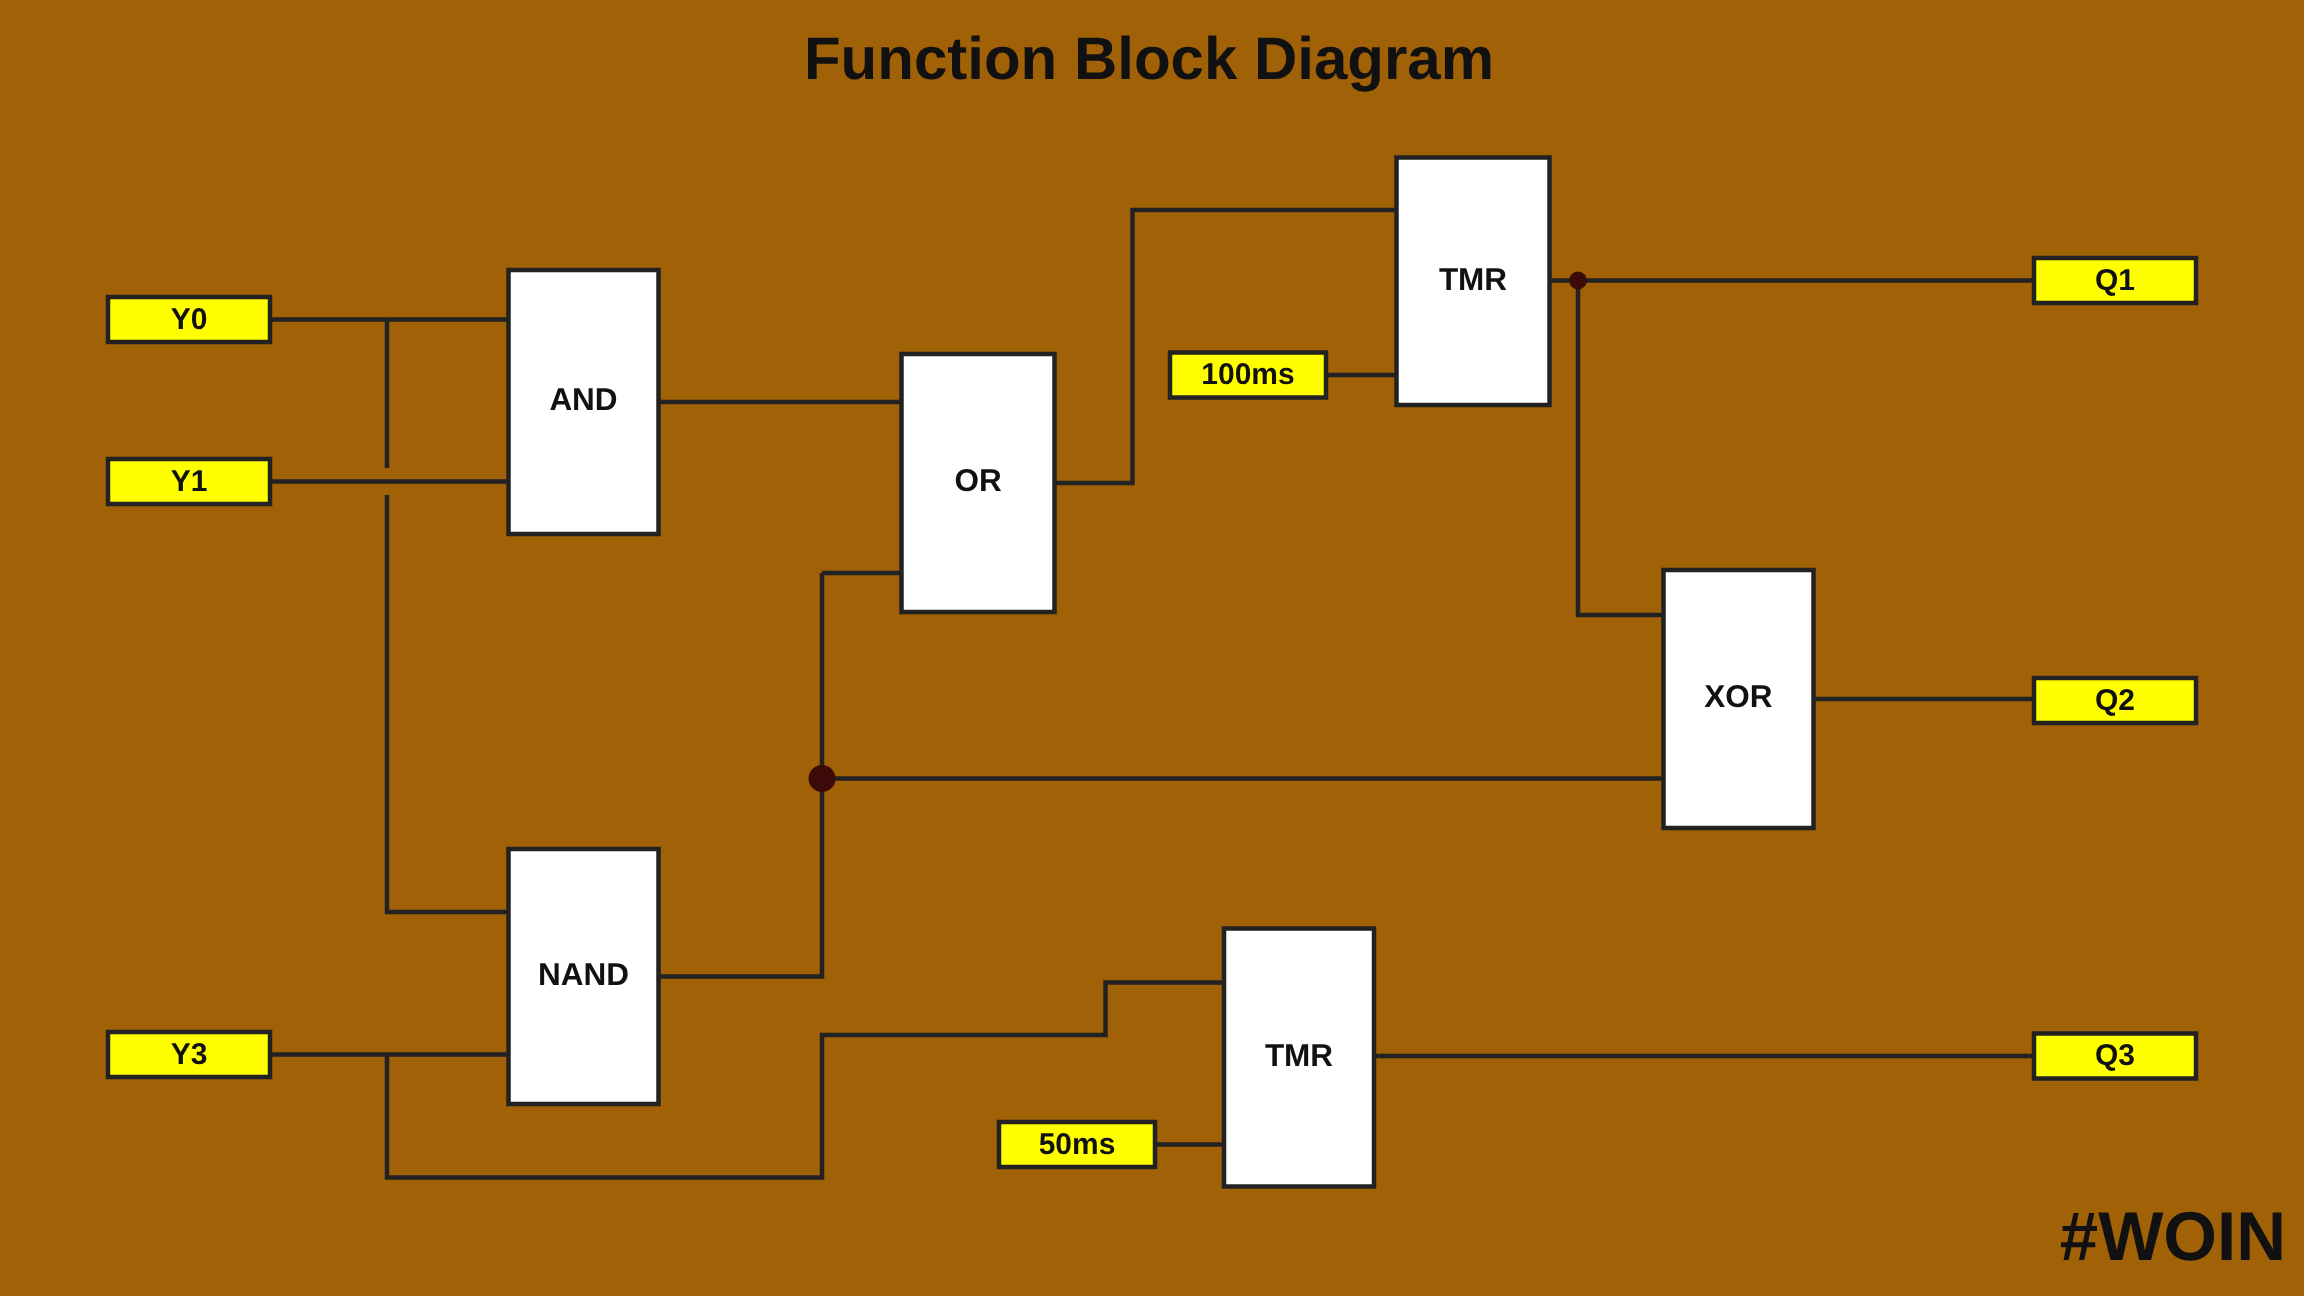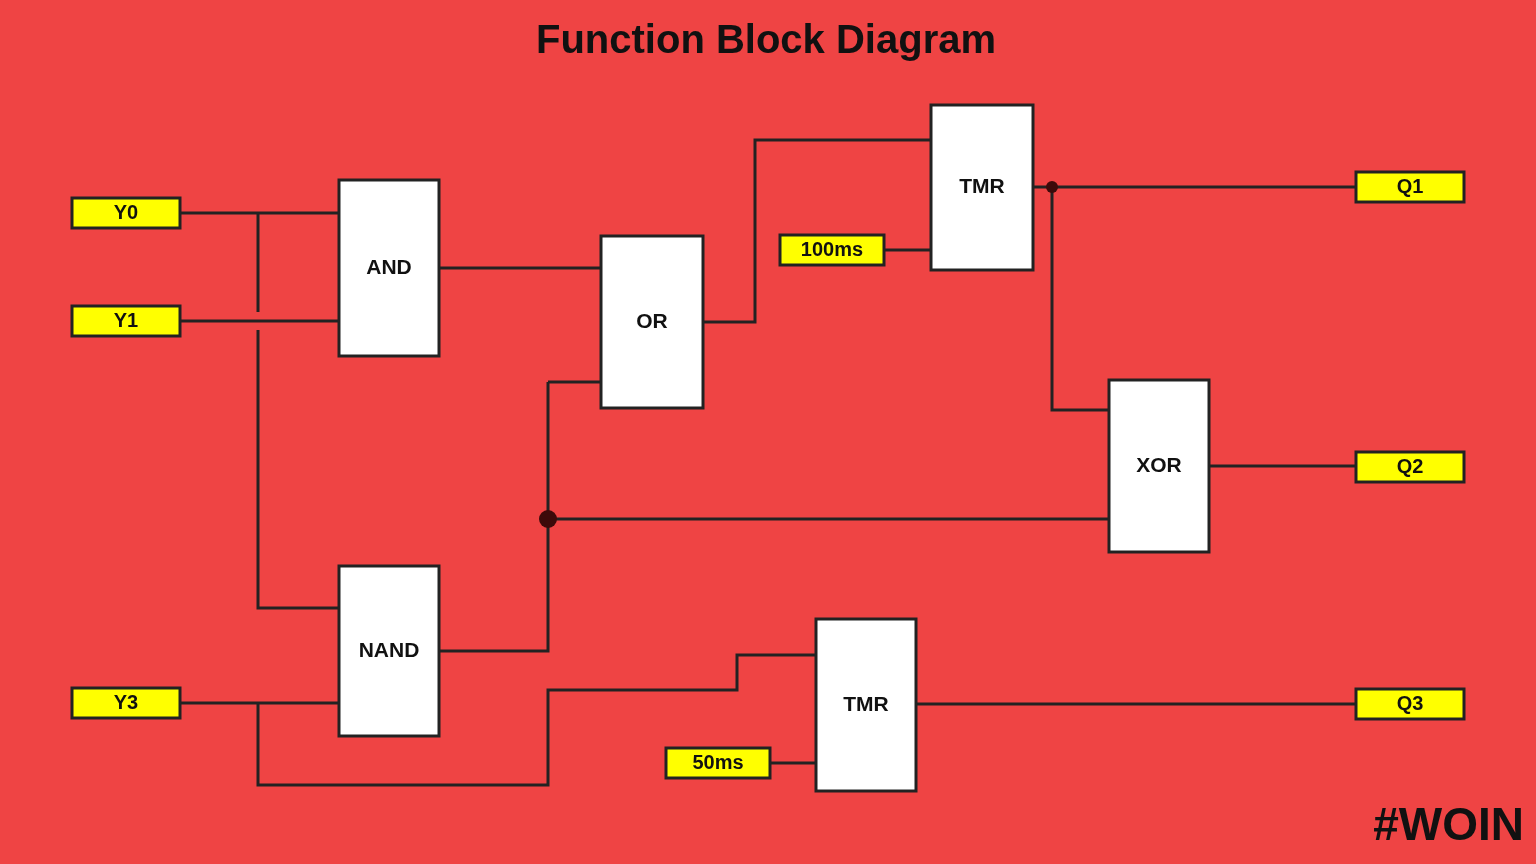--- a/index.html
+++ b/index.html
@@ -11,21 +11,21 @@
   body {
     width: 1536px;
     height: 864px;
     overflow: hidden;
     font-family: "Liberation Sans", sans-serif;
   }
   #canvas {
     position: relative;
     width: 1536px;
     height: 864px;
-    background: #ef4444;
+    background: #a16207;
   }
   #diagram-svg {
     position: absolute;
     top: 0;
     left: 0;
     width: 1536px;
     height: 864px;
   }
   .title-text {
     font-family: "Liberation Sans", sans-serif;

